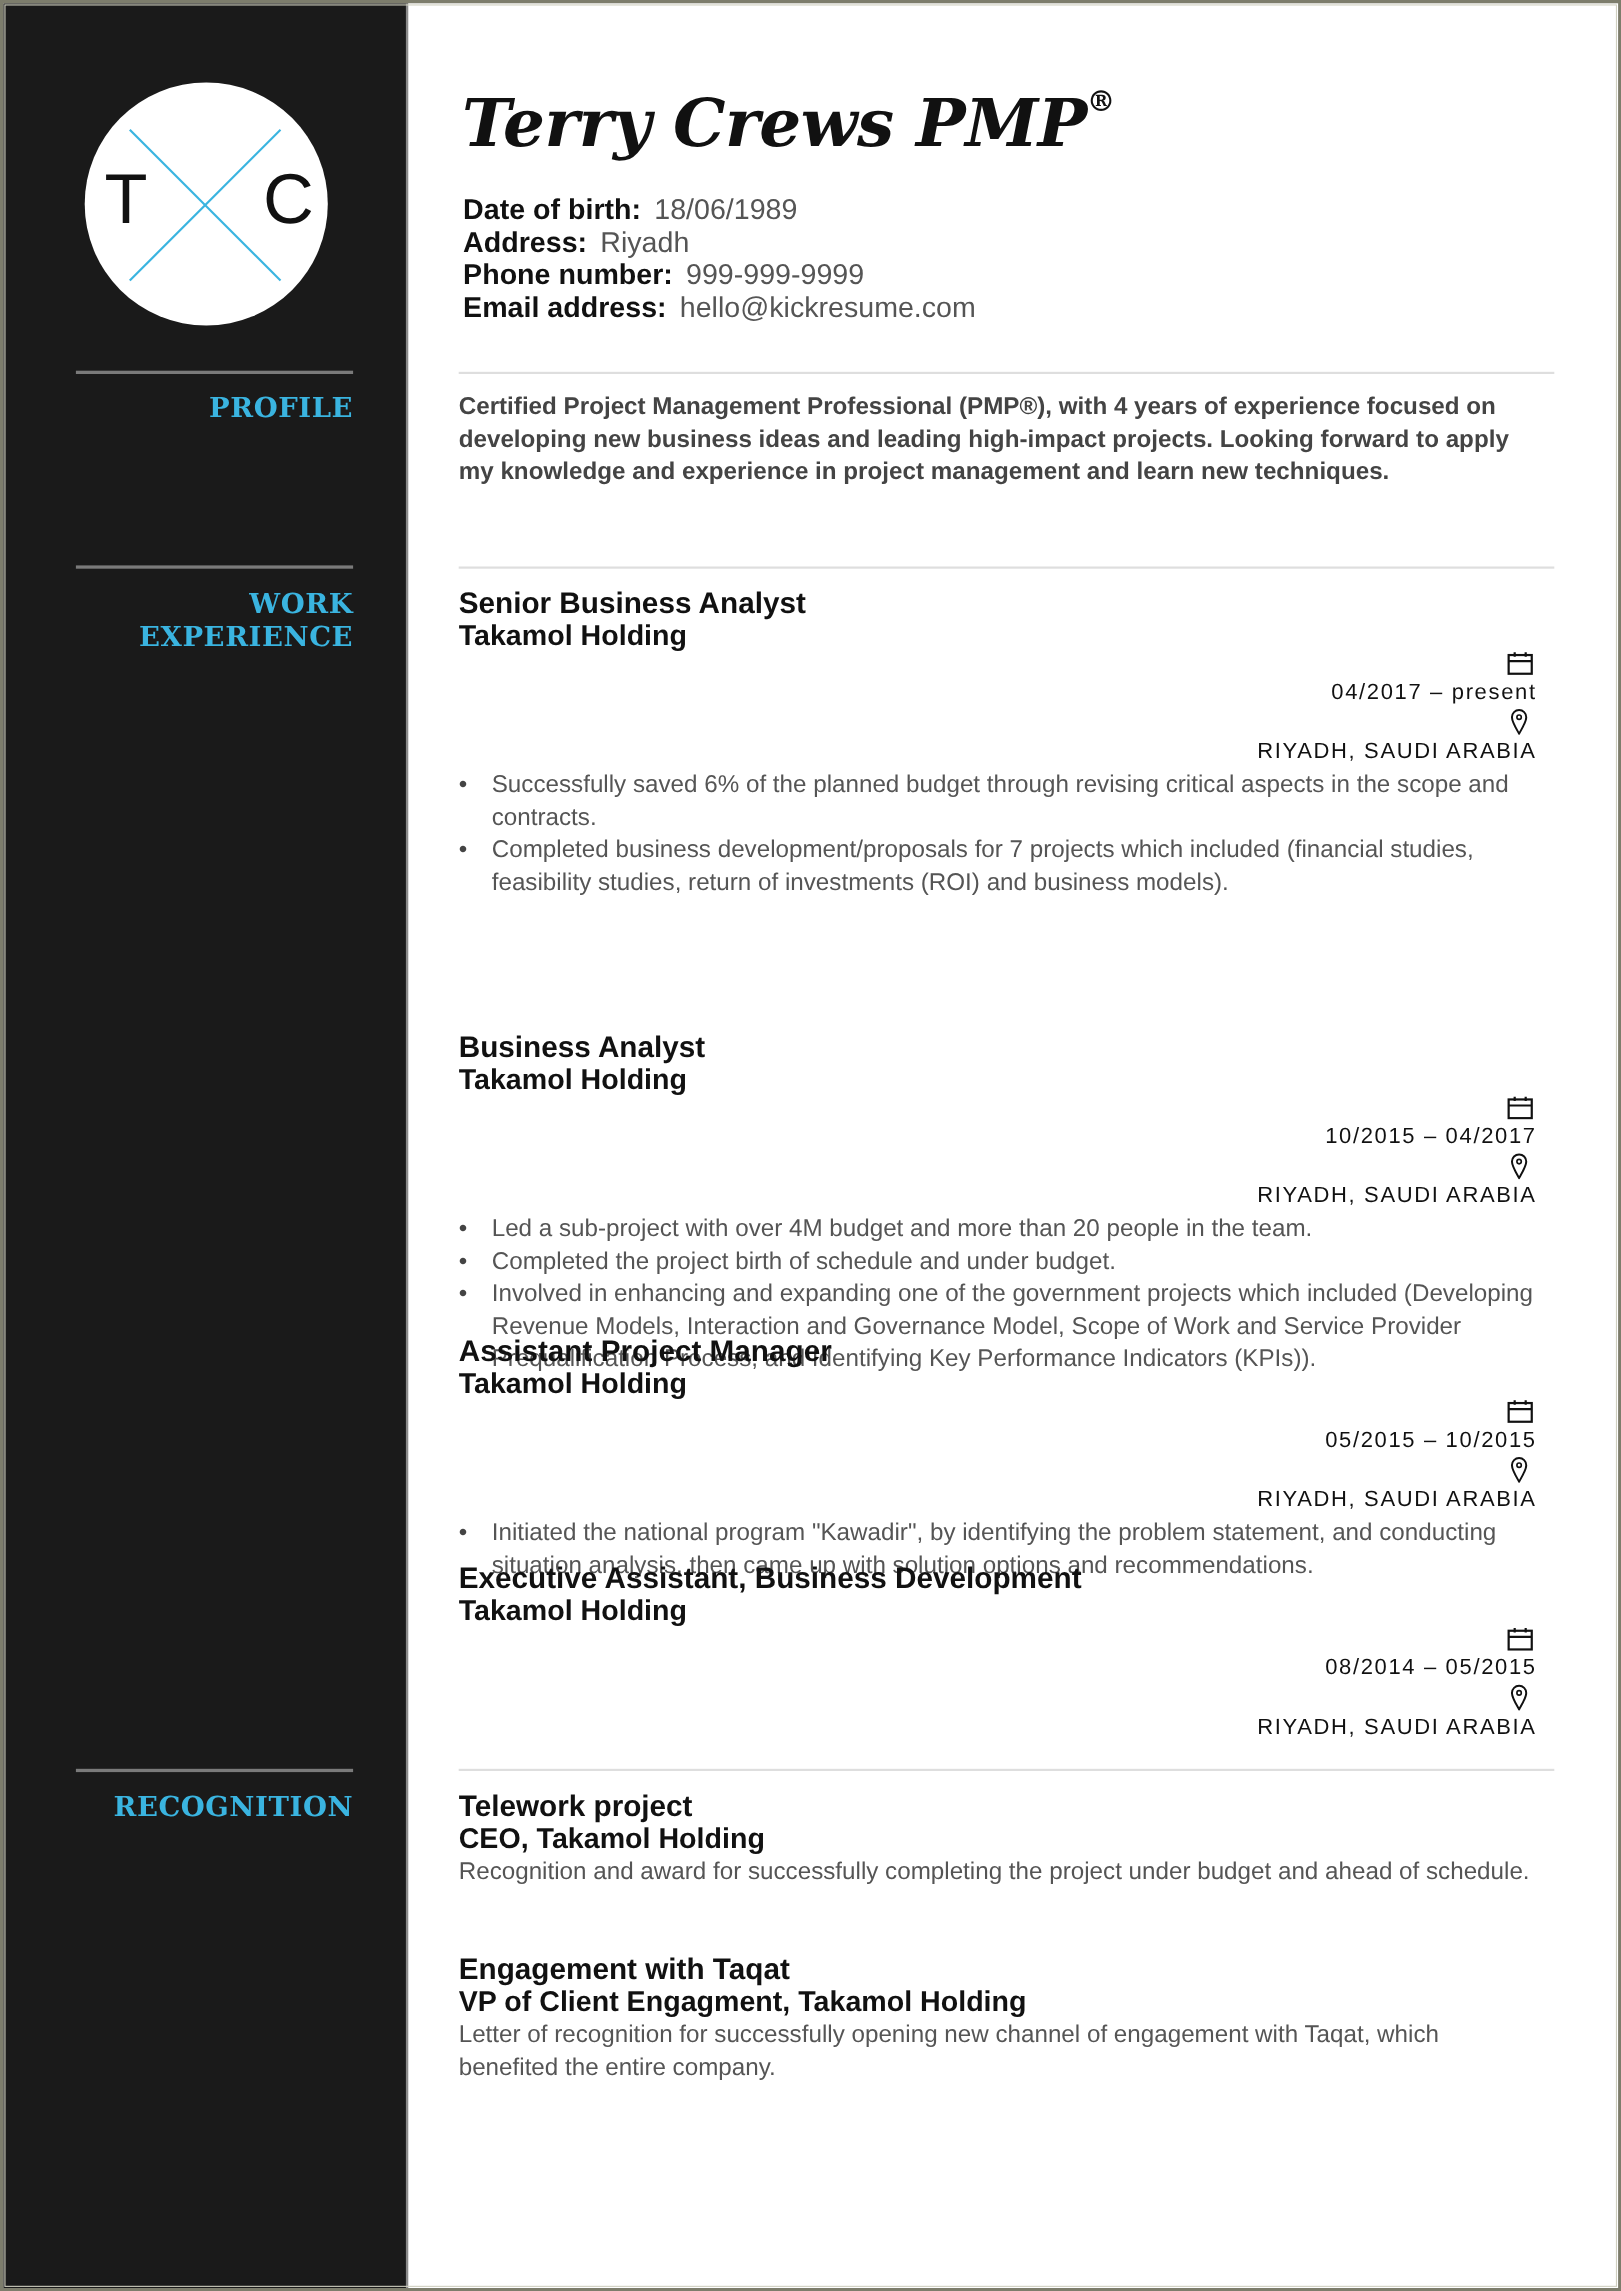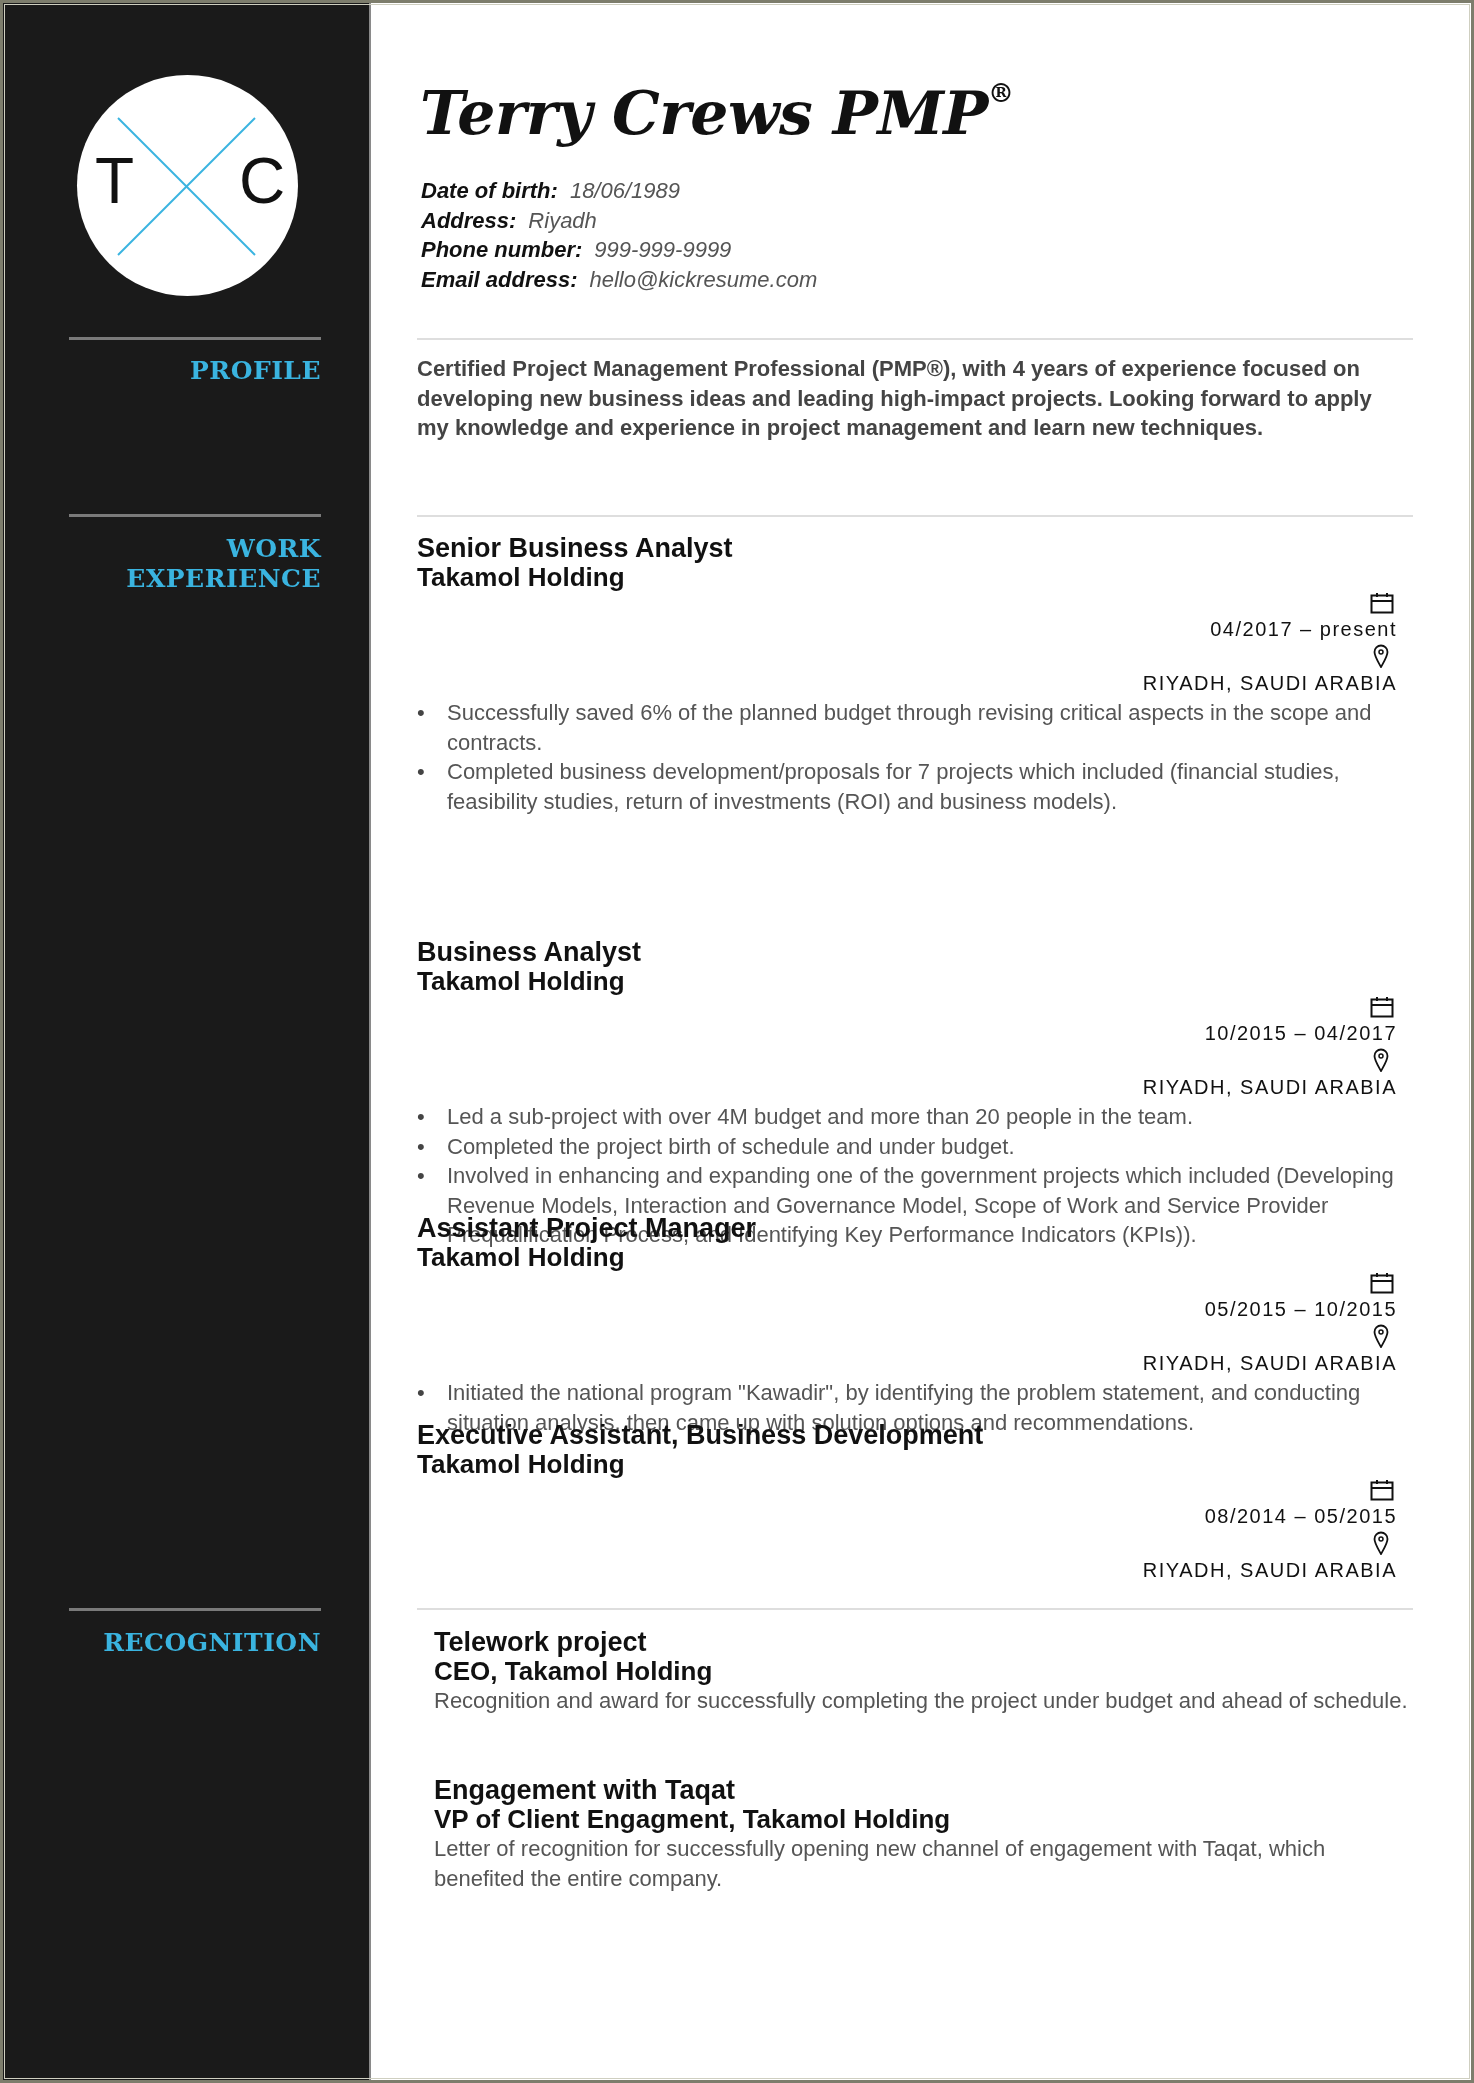--- a/index.html
+++ b/index.html
@@ -7,35 +7,35 @@
   .frame { position:absolute; left:0; top:0; width:1474px; height:2083px; box-sizing:border-box; border:3px solid #7d7d6c; outline:1px solid #cfcfc0; outline-offset:-5px; pointer-events:none; z-index:5; }
   .sidebar { position:absolute; left:3px; top:3px; width:366px; height:2077px; background:#1a1a1a; border-right:2px solid #8a8a8a; }
   .avatar { position:absolute; left:77px; top:75px; width:221px; height:221px; border-radius:50%; background:#fff; overflow:hidden; }
   .avatar svg { position:absolute; left:0; top:0; }
   .avatar .ini { position:absolute; top:74px; font-family:"Liberation Sans", sans-serif; font-size:64px; color:#111; line-height:1; }
   .side-rule { position:absolute; left:69px; width:252px; height:3px; background:#7a7a7a; }
   .side-label { position:absolute; right:1153px; text-align:right; font-family:"DejaVu Serif", serif; font-weight:bold; color:#3ab4e0; font-size:25px; line-height:30px; letter-spacing:0.5px; }
   .main-rule { position:absolute; left:417px; width:996px; height:2px; background:#dedede; }
   .name { position:absolute; left:420px; top:78px; font-family:"DejaVu Serif", serif; font-style:italic; font-weight:bold; font-size:60px; color:#111; white-space:nowrap; letter-spacing:-0.5px; }
   .name sup { font-size:26px; vertical-align:32px; font-style:normal; }
-  .contact { position:absolute; left:421px; top:176px; font-size:22px; line-height:29.5px; color:#111;font-style:italic; }
+  .contact { position:absolute; left:421px; top:176px; font-size:26px; line-height:29.5px; color:#111; }
   .contact .row { white-space:nowrap; }
   .contact .k { font-weight:bold; margin-right:12px; }
   .contact .v { color:#555; }
   .profile { position:absolute; left:417px; top:354px; width:960px; font-size:22px; line-height:29.5px; color:#444; font-weight:bold; }
   .job { position:absolute; left:417px; width:980px; }
   .job .title { font-size:27px; font-weight:bold; color:#111; line-height:29px; }
   .job .company { font-size:26px; font-weight:bold; color:#111; line-height:29px; }
   .job .meta { font-size:20px; color:#111; line-height:30px; letter-spacing:1.5px; display:flex; align-items:flex-end; white-space:nowrap;flex-direction:column; }
   .job .meta svg { margin-right:3px; }
   .job .meta .loc-icon { margin-left:8px; margin-right:8px; }
   .job ul { margin:0; padding:0 0 0 30px; list-style:none; }
   .job li { position:relative; font-size:22px; line-height:29.5px; color:#555; }
   .job li::before { content:"•"; position:absolute; left:-30px; width:20px; color:#444; }
-  .rec { position:absolute; left:434px; width:980px; }
+  .rec { position:absolute; left:417px; width:980px; }
   .rec .title { font-size:27px; font-weight:bold; color:#111; line-height:29px; }
   .rec .by { font-size:26px; font-weight:bold; color:#111; line-height:29px; }
   .rec .desc { font-size:22px; line-height:29.5px; color:#555; }
 </style>
 </head>
 <body>
 
 <div class="frame"></div>
 
 <div class="sidebar"></div>

